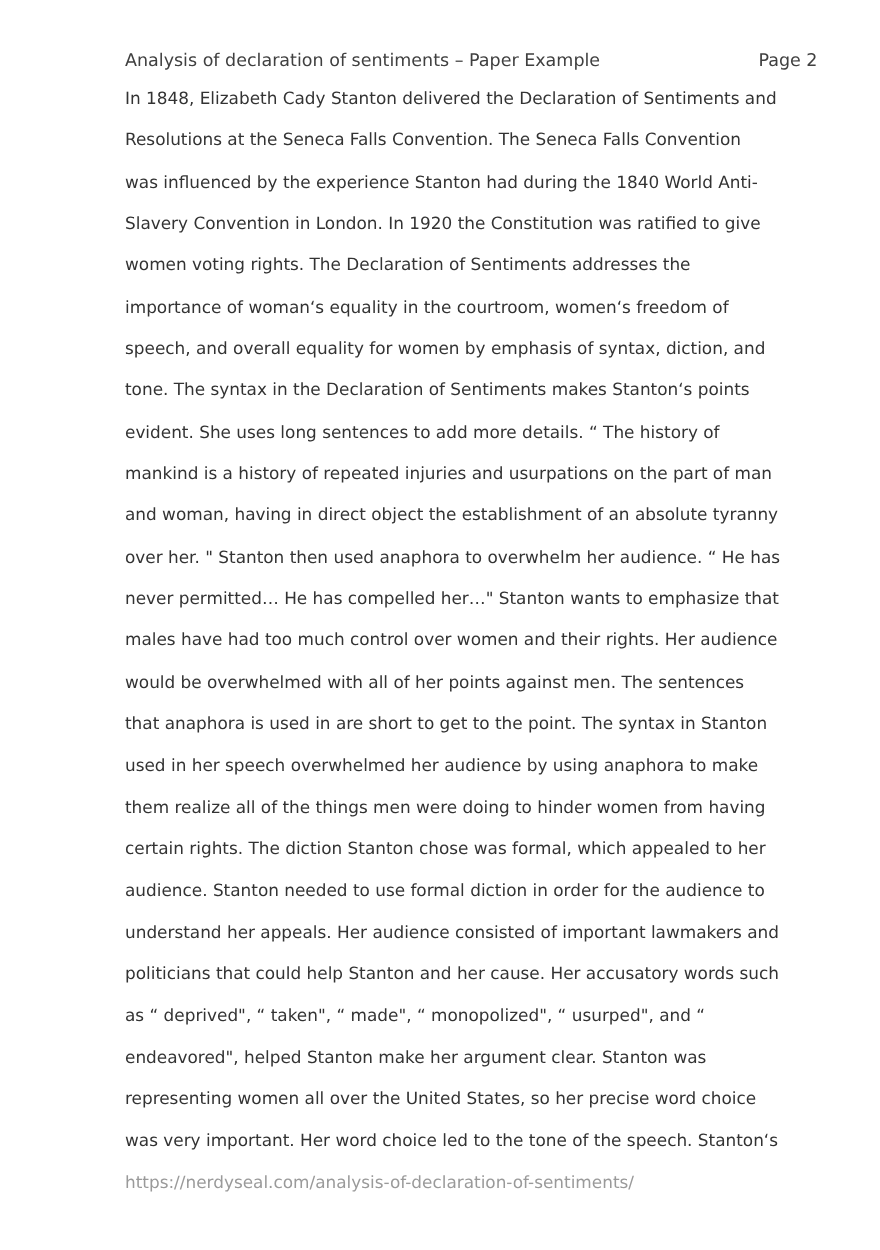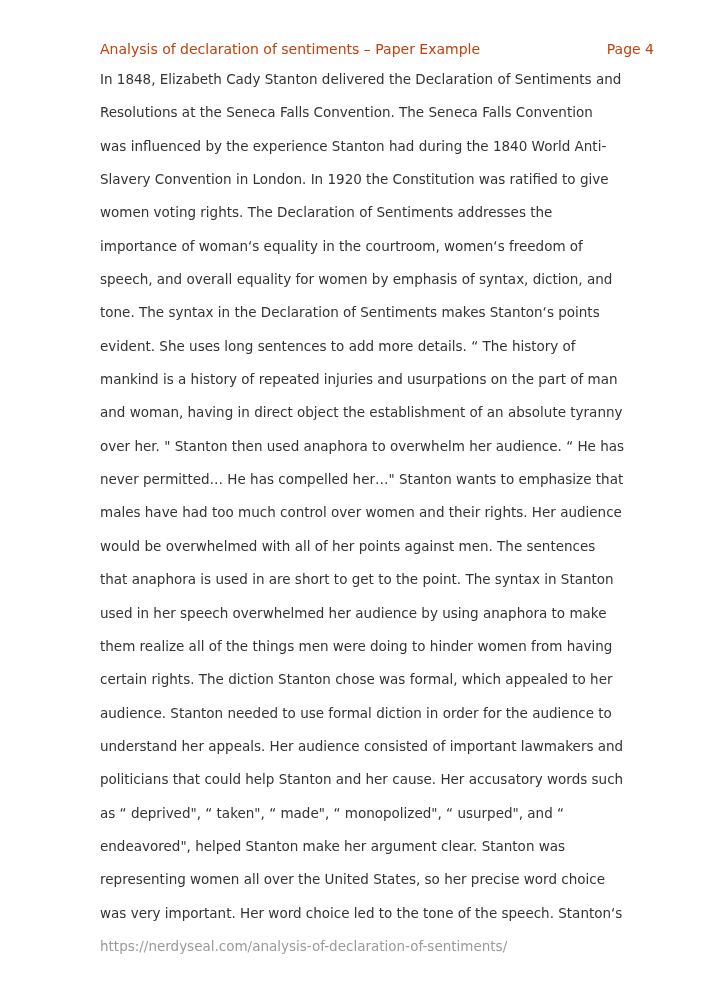--- a/index.html
+++ b/index.html
@@ -21,21 +21,21 @@
   }
   .header {
     position: absolute;
     top: 41px;
     left: 100px;
     width: 554px;
     display: flex;
     justify-content: space-between;
     align-items: baseline;
     font-size: 14px;
-    color: #c2410c;
+    color: #404040;
   }
   .content {
     position: absolute;
     top: 63px;
     left: 100px;
     width: 610px;
   }
   .body-text {
     font-size: 13.5px;
     line-height: 33.35px;
@@ -49,21 +49,21 @@
     white-space: nowrap;
   }
 </style>
 </head>
 <body>
 
 <div class="page">
 
   <div class="header">
     <span class="header-title">Analysis of declaration of sentiments – Paper Example</span>
-    <span class="header-page-number">Page 4</span>
+    <span class="header-page-number">Page 2</span>
   </div>
 
   <div class="content">
     <div class="body-text">In 1848, Elizabeth Cady Stanton delivered the Declaration of Sentiments and
 Resolutions at the Seneca Falls Convention. The Seneca Falls Convention
 was influenced by the experience Stanton had during the 1840 World Anti-
 Slavery Convention in London. In 1920 the Constitution was ratified to give
 women voting rights. The Declaration of Sentiments addresses the
 importance of woman‘s equality in the courtroom, women‘s freedom of
 speech, and overall equality for women by emphasis of syntax, diction, and

